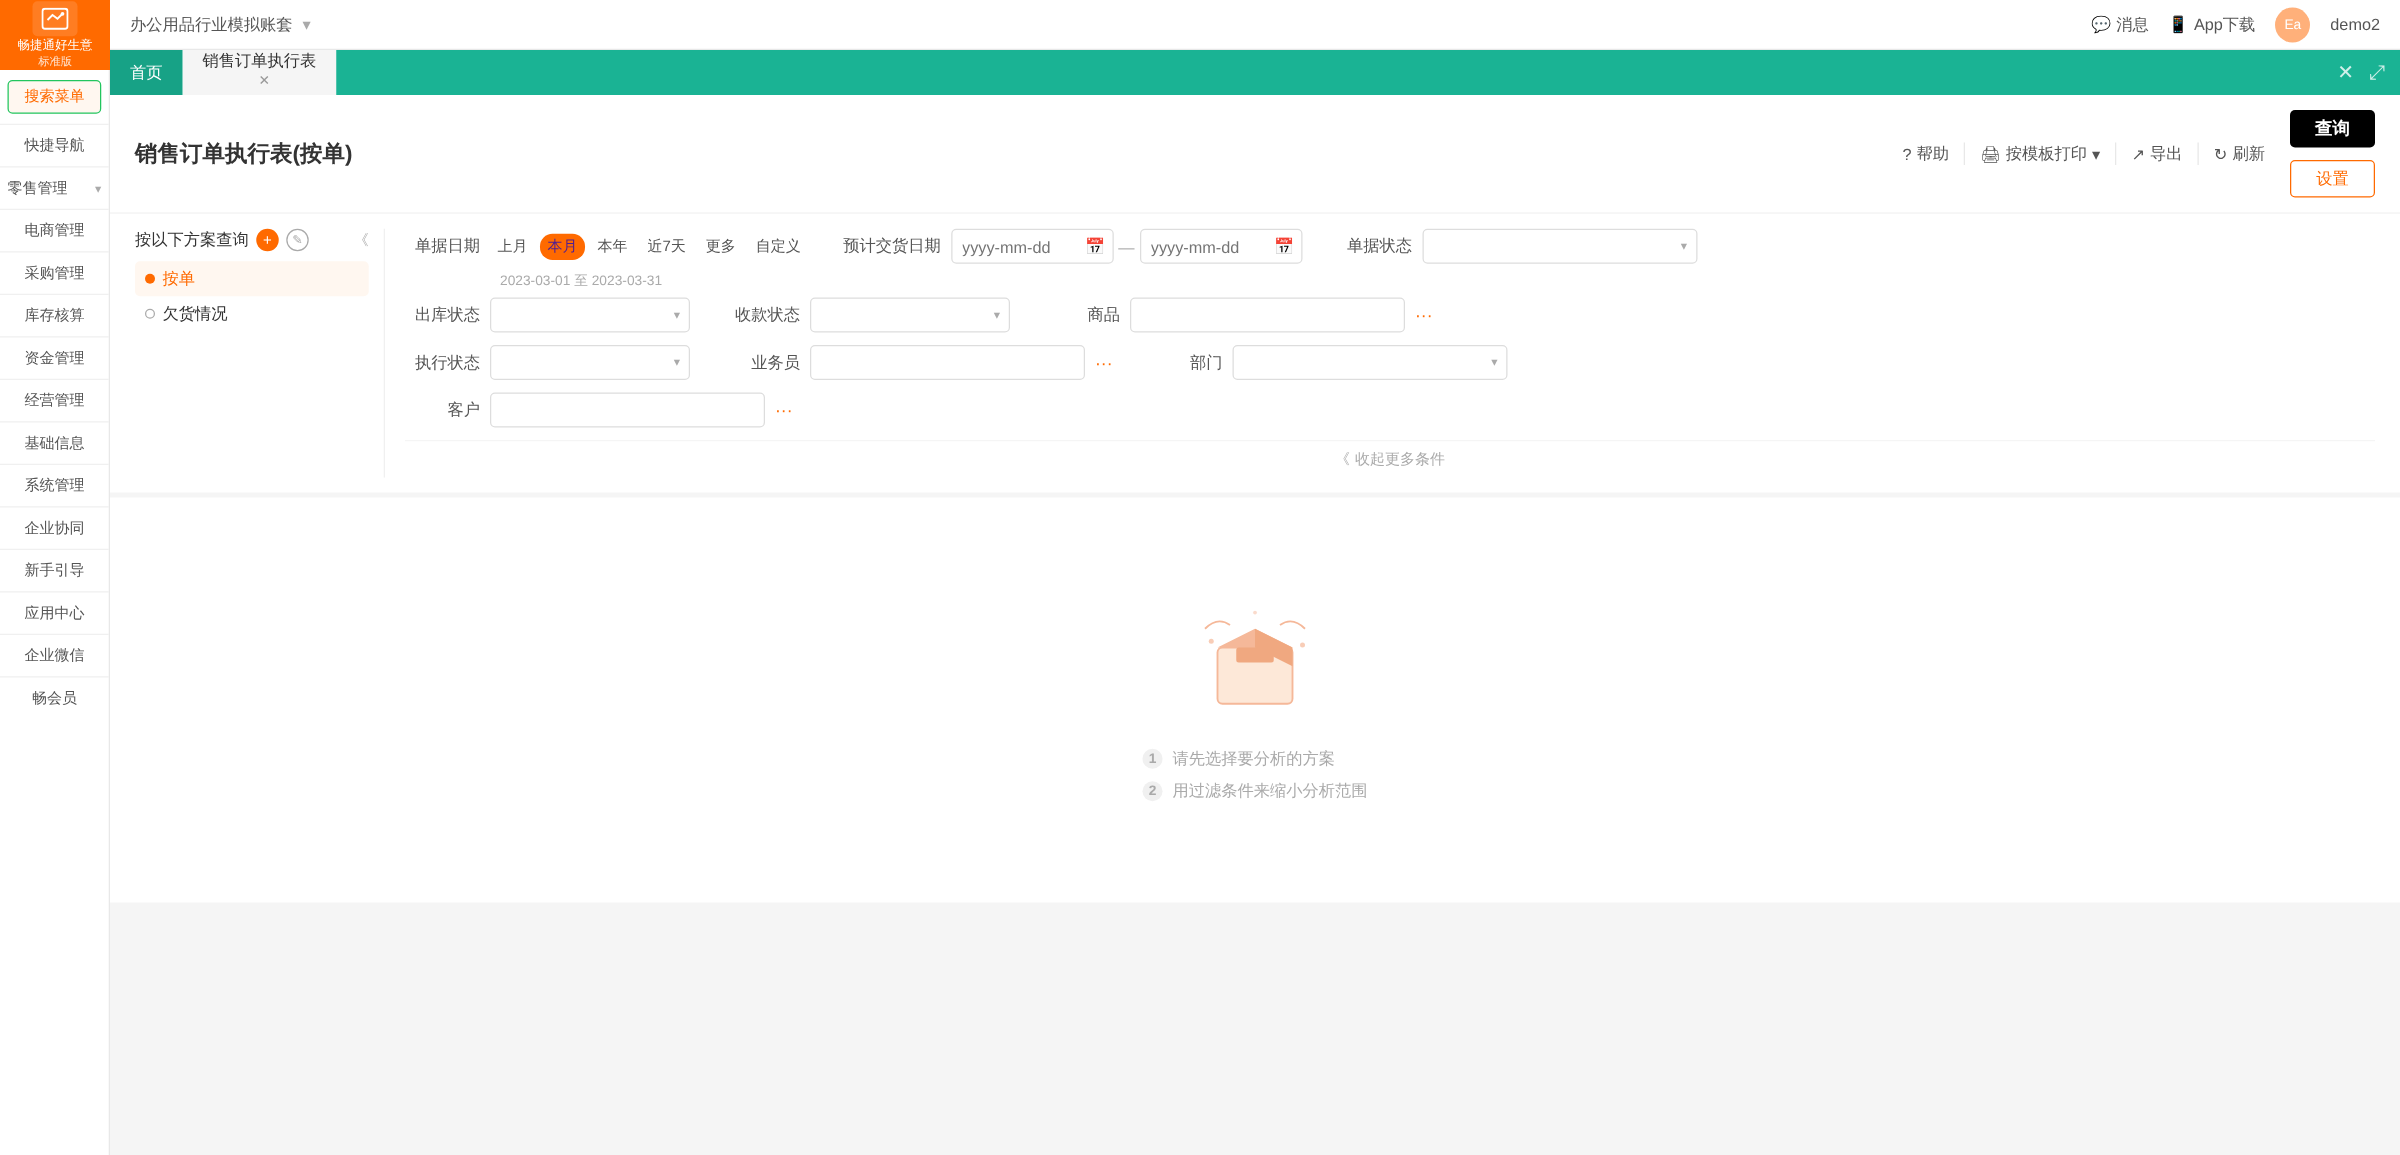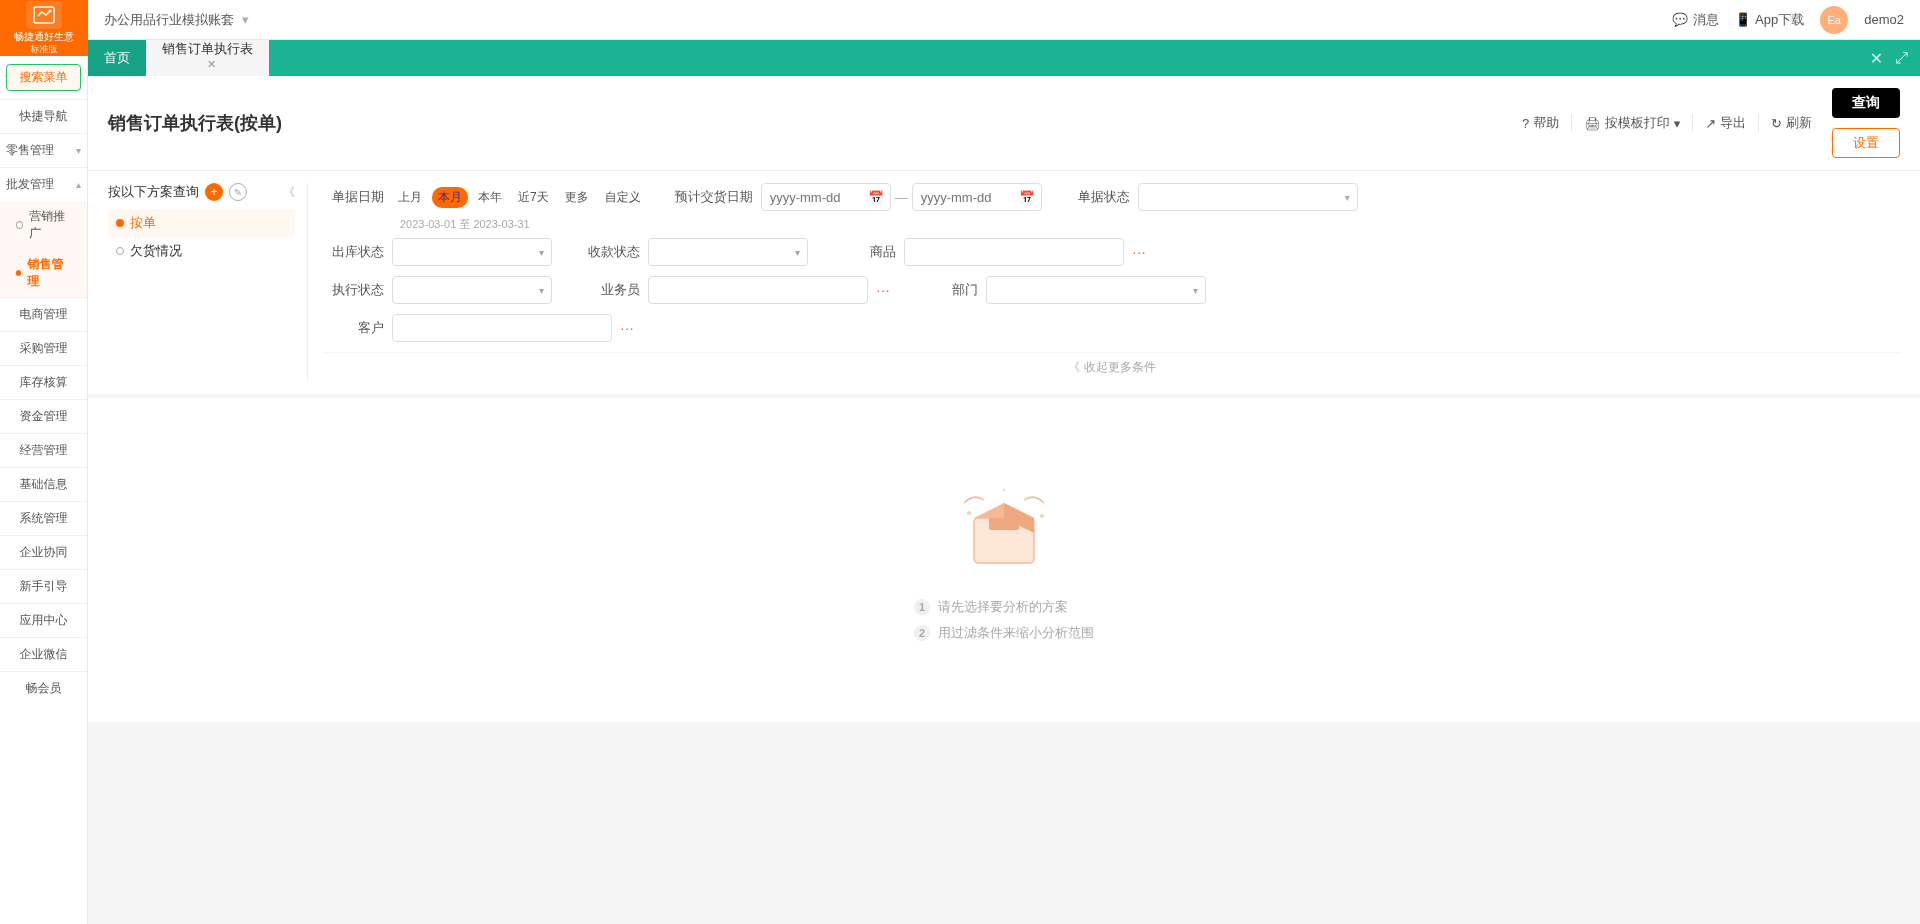--- a/index.html
+++ b/index.html
@@ -484,36 +484,20 @@
     <span style="font-size:12px;color:#555;">快捷导航</span>
   </div>
 
   <div class="sidebar-section">
     <div class="sidebar-item has-sub">
       <span class="label">零售管理</span>
       <span class="arrow">▾</span>
     </div>
   </div>
 
-  <div class="sidebar-section">
-    <div class="sidebar-item has-sub">
-      <span class="label">批发管理</span>
-      <span class="arrow">▴</span>
-    </div>
-    <div class="sidebar-group">
-      <div class="sidebar-sub-item">
-        <span class="ring"></span>
-        <span>营销推广</span>
-      </div>
-      <div class="sidebar-sub-item active">
-        <span class="dot"></span>
-        <span>销售管理</span>
-      </div>
-    </div>
-  </div>
 
   <div class="sidebar-section">
     <div class="sidebar-item">
       <span>电商管理</span>
     </div>
   </div>
   <div class="sidebar-section">
     <div class="sidebar-item">
       <span>采购管理</span>
     </div>

